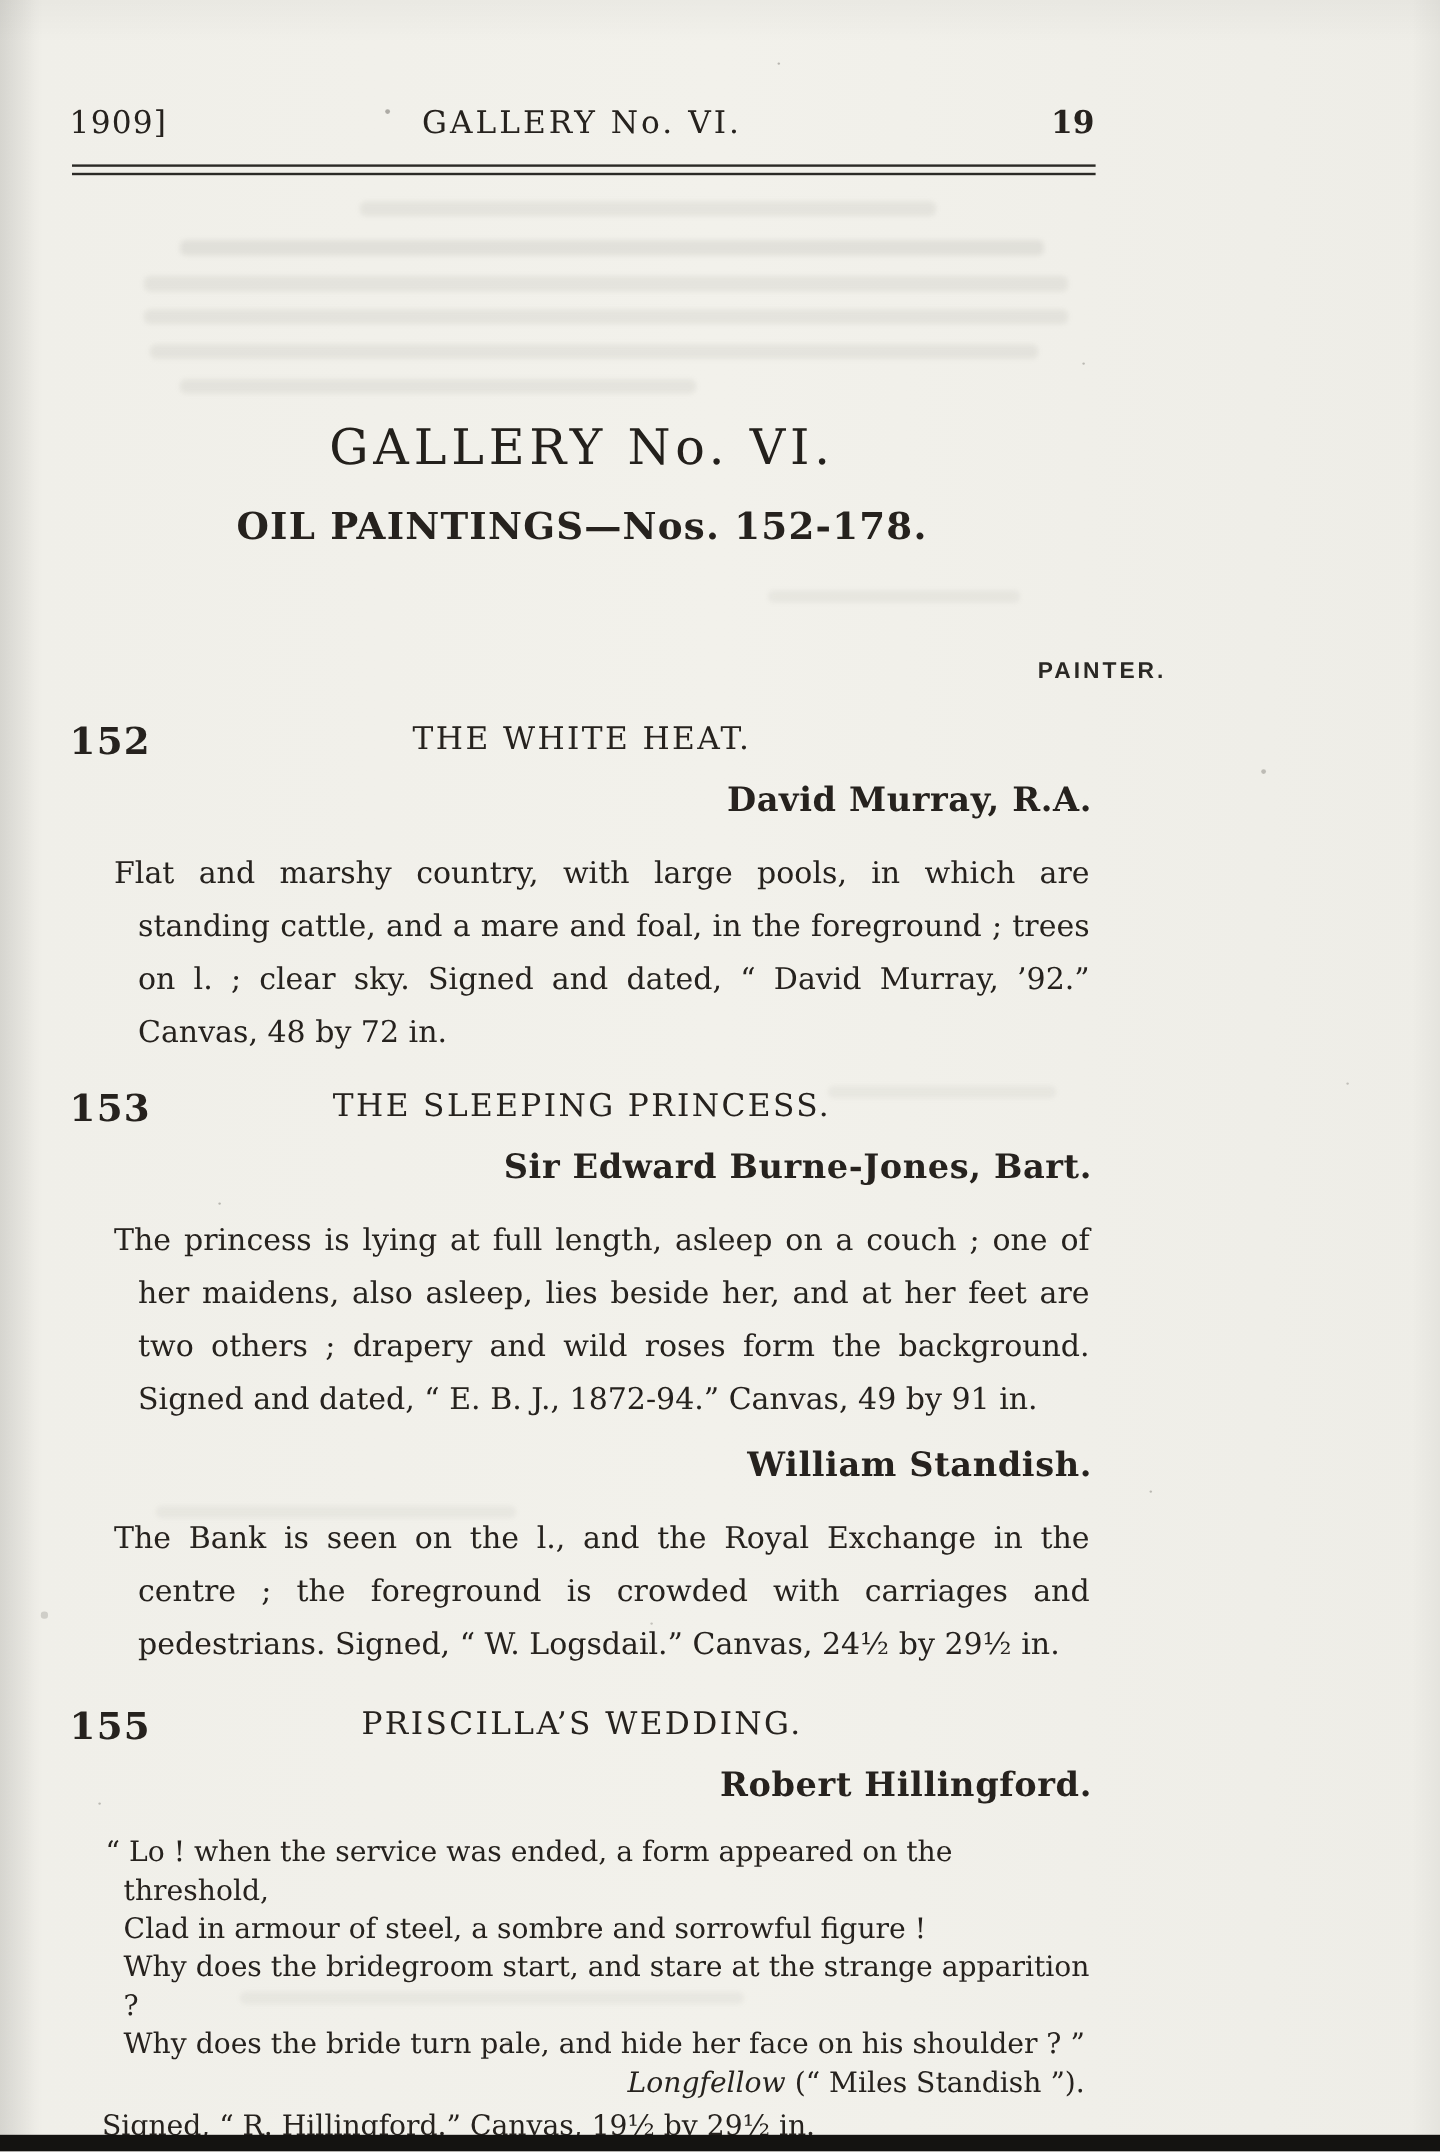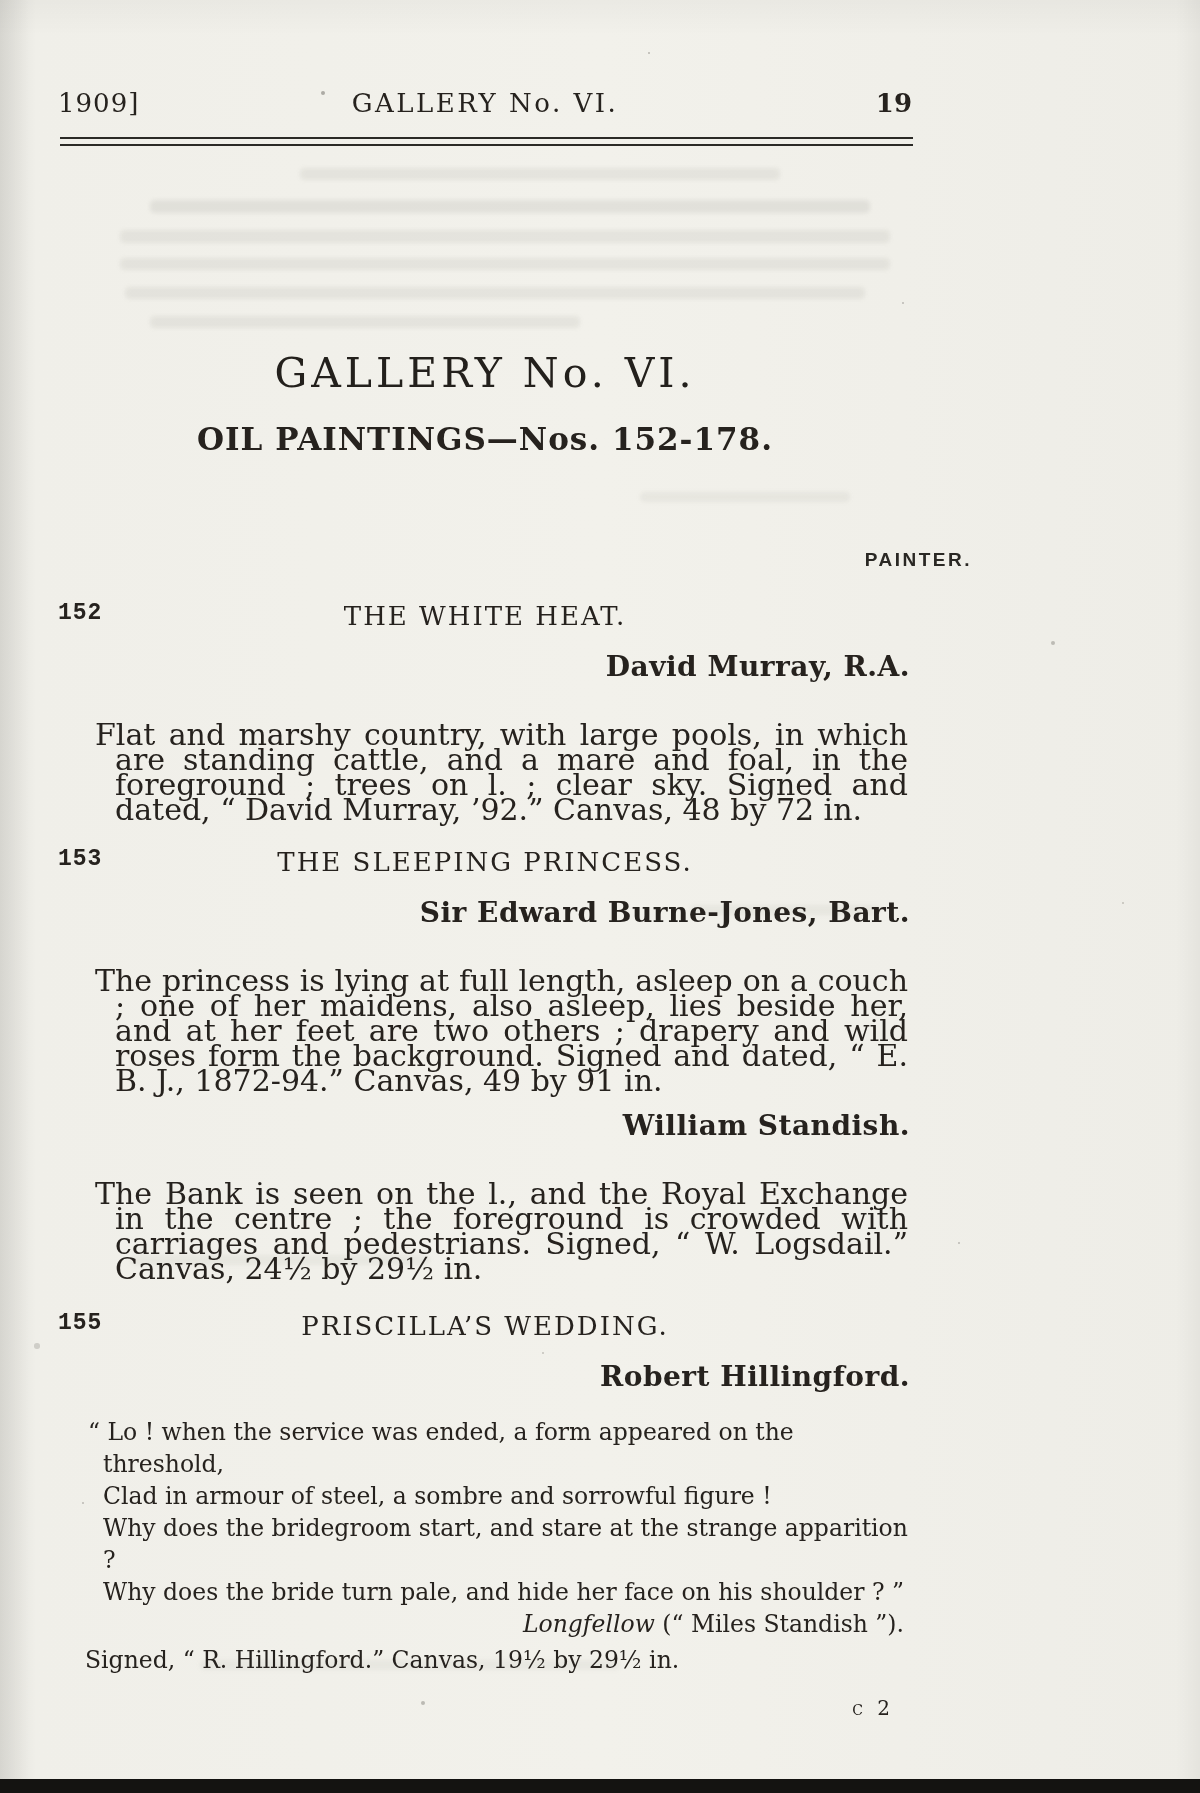--- a/index.html
+++ b/index.html
@@ -33,24 +33,24 @@
   .main-title{margin:0;text-align:center;font-weight:normal;
     font-size:41px;line-height:46px;letter-spacing:4px;color:#23201c;}
   .subtitle{margin:24px 0 0 0;text-align:center;font-weight:bold;
     font-size:31px;line-height:38px;letter-spacing:1px;}
   .entry{position:relative;}
   .entry-152{margin-top:140px;}
   .entry-153{margin-top:22px;}
   .entry-154{margin-top:14px;}
   .entry-155{margin-top:27px;}
   .entry-head{position:relative;height:36px;}
-  .entry-number{position:absolute;left:0;top:2px;font-weight:bold;font-size:23px;letter-spacing:1px;font-family:Liberation Mono, monospace;}
+  .entry-number{position:absolute;left:0;top:2px;font-weight:bold;font-size:31px;letter-spacing:1px;}
   .entry-title{text-align:center;font-size:26px;line-height:36px;letter-spacing:2px;}
   .entry-painter{text-align:right;font-weight:bold;font-size:28px;line-height:34px;margin-top:16px;padding-right:2px;letter-spacing:.5px;}
-  .entry-desc{margin-top:38px;font-size:30px;line-height:25px;text-align:justify;
+  .entry-desc{margin-top:22px;font-size:25px;line-height:44px;text-align:justify;
     padding-left:57px;padding-right:4px;text-indent:-20px;}
   
   .quote-block{margin-top:22px;font-size:23.5px;line-height:32px;}
   .quote-line{padding-left:45px;}
   .quote-line.first{text-indent:-15px;}
   .quote-attrib{text-align:right;padding-right:8px;line-height:32px;}
   .quote-attrib .ital{font-style:italic;}
   .signed-line{margin-top:4px;font-size:23.5px;line-height:32px;padding-left:27px;}
   .footer-mark{margin-top:20px;text-align:right;padding-right:18px;
     font-size:20px;font-variant:small-caps;letter-spacing:4px;font-weight:500;}

